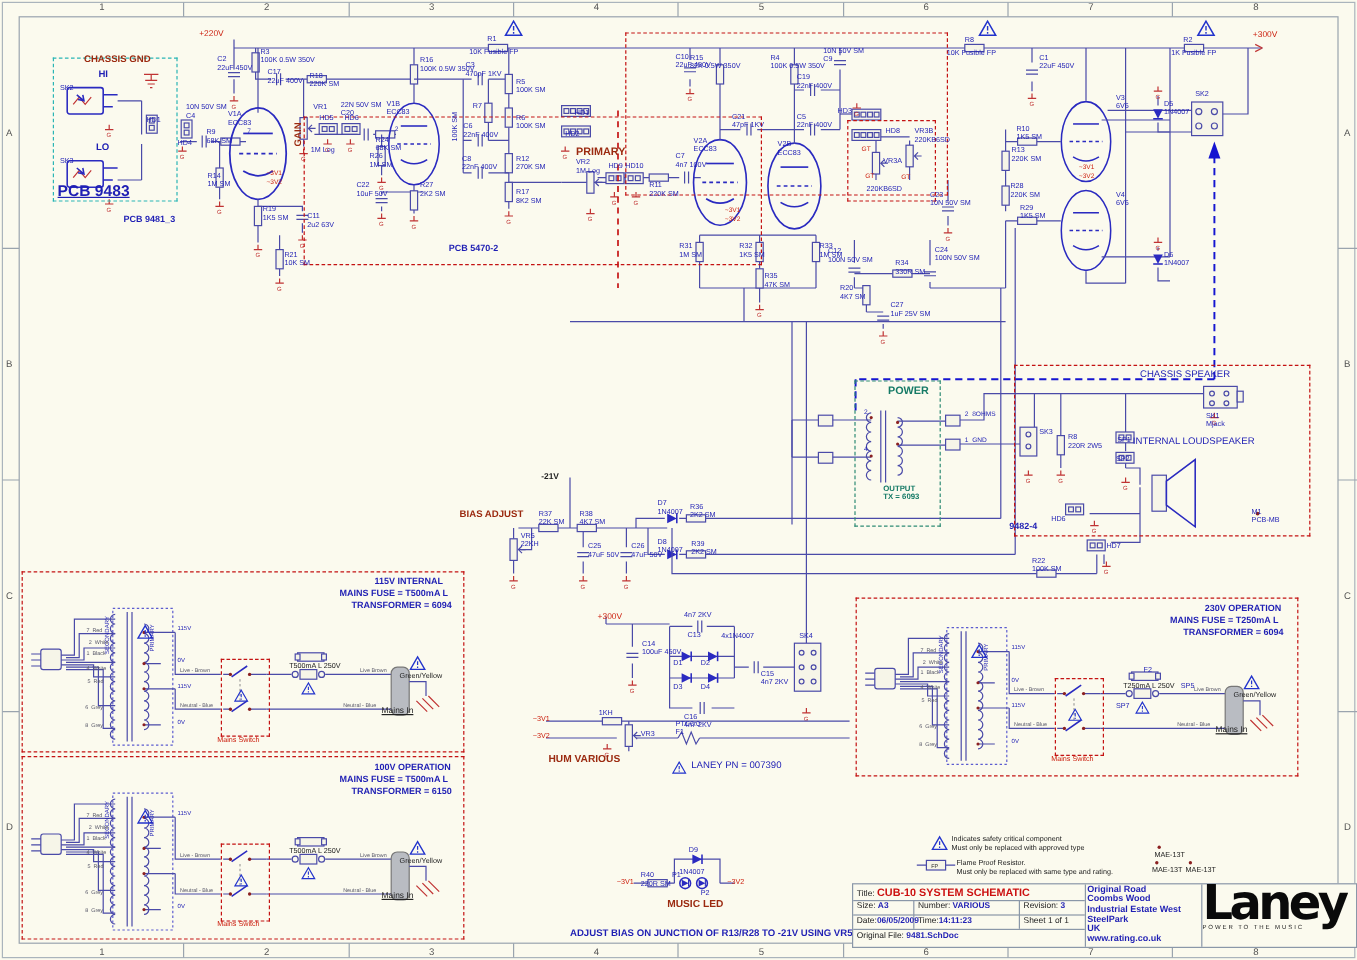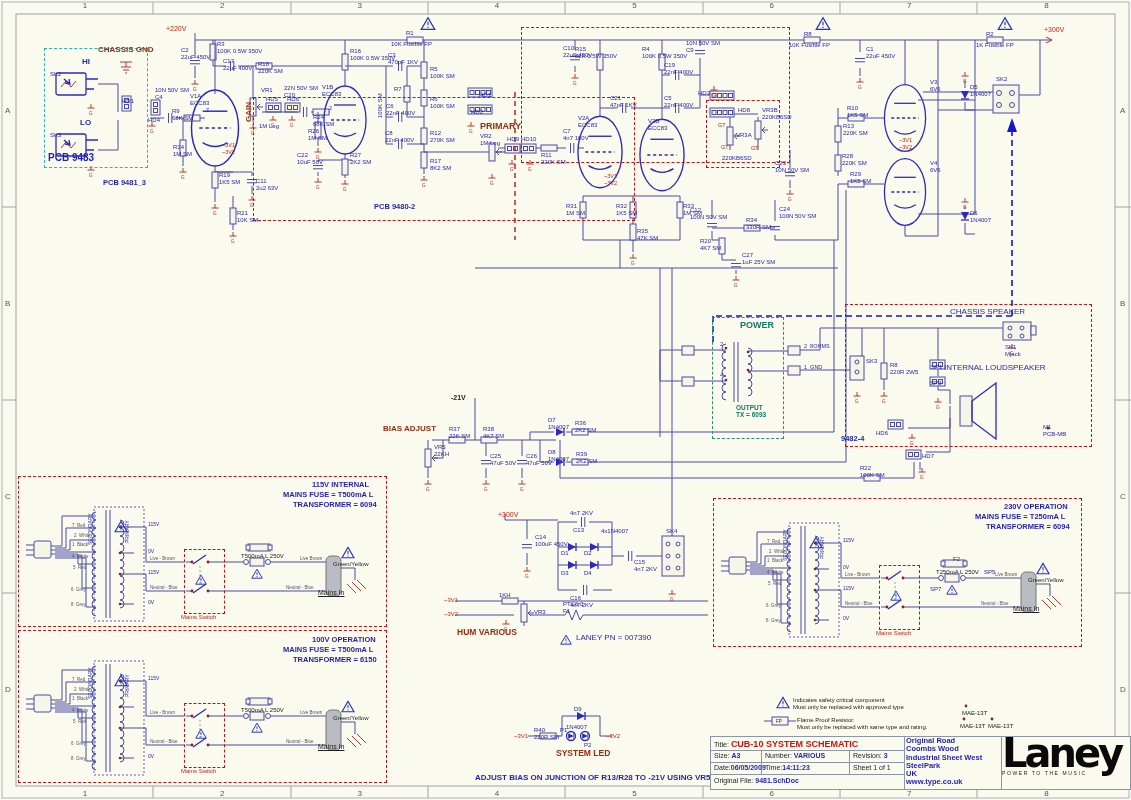--- a/index.html
+++ b/index.html
@@ -425,26 +425,26 @@
 68K SM</span>
       <span class="lbl b" style="left: 206px; top: 107px; font-size: 5.5px;">7</span>
       <span class="lbl b" style="left: 173px; top: 144px; font-size: 6px;">R14
 1M SM</span>
       <span class="lbl b" style="left: 219px; top: 172px; font-size: 6px;">R19
 1K5 SM</span>
       <span class="lbl b" style="left: 256px; top: 178px; font-size: 6px;">C11
 2u2 63V</span>
       <span class="lbl b" style="left: 237px; top: 210px; font-size: 6px;">R21
 10K SM</span>
-      <span class="lbl m bd" style="left: 70px; top: 46px; font-size: 8px; margin-left: 28px;">CHASSIS GND</span>
+      <span class="lbl m bd" style="left: 70px; top: 46px; font-size: 8px;">CHASSIS GND</span>
       <span class="lbl b bd" style="left: 82px; top: 58px; font-size: 8px;">HI</span>
       <span class="lbl b bd" style="left: 80px; top: 119px; font-size: 8px;">LO</span>
       <span class="lbl b" style="left: 50px; top: 71px; font-size: 6px;">SK2</span>
       <span class="lbl b" style="left: 50px; top: 132px; font-size: 6px;">SK3</span>
-      <span class="lbl b bd" style="left: 48px; top: 152px; font-size: 10px;">PCB 9483</span>
+      <span class="lbl b bd" style="left: 48px; top: 152px; font-size: 13px; text-decoration: underline;">PCB 9483</span>
       <span class="lbl b bd" style="left: 103px; top: 179px; font-size: 7.5px;">PCB 9481_3</span>
       <span class="lbl b" style="left: 122px; top: 98px; font-size: 6px;">HD1</span>
       <span class="lbl m bd" style="left: 245px; top: 122px; font-size: 8px; transform: rotate(-90deg);">GAIN</span>
       <span class="lbl b" style="left: 261px; top: 87px; font-size: 6px;">VR1</span>
       <span class="lbl b" style="left: 266px; top: 96px; font-size: 6px;">HD5</span>
       <span class="lbl b" style="left: 259px; top: 123px; font-size: 6px;">1M Log</span>
       <span class="lbl b" style="left: 287px; top: 96px; font-size: 6px;">HD6</span>
       <span class="lbl b" style="left: 284px; top: 85px; font-size: 6px;">22N 50V SM
 C20</span>
       <span class="lbl b" style="left: 313px; top: 114px; font-size: 6px;">R24
@@ -471,21 +471,21 @@
       <span class="lbl b" style="left: 430px; top: 96px; font-size: 6px;">R6
 100K SM</span>
       <span class="lbl b" style="left: 386px; top: 103px; font-size: 6px;">C6
 22nF 400V</span>
       <span class="lbl b" style="left: 430px; top: 130px; font-size: 6px;">R12
 270K SM</span>
       <span class="lbl b" style="left: 385px; top: 130px; font-size: 6px;">C8
 22nF 400V</span>
       <span class="lbl b" style="left: 430px; top: 158px; font-size: 6px;">R17
 8K2 SM</span>
-      <span class="lbl b bd" style="left: 374px; top: 203px; font-size: 7.5px;">PCB 9480-2</span>
+      <span class="lbl b bd" style="left: 374px; top: 203px; font-size: 7.5px;">PCB 5470-2</span>
       <span class="lbl b" style="left: 479px; top: 92px; font-size: 6px;">HD1</span>
       <span class="lbl b" style="left: 471px; top: 109px; font-size: 6px;">HD2</span>
       <span class="lbl m bd" style="left: 480px; top: 121px; font-size: 9px;">PRIMARY</span>
       <span class="lbl b" style="left: 480px; top: 133px; font-size: 6px;">VR2
 1M Log</span>
       <span class="lbl b" style="left: 507px; top: 136px; font-size: 6px;">HD9</span>
       <span class="lbl b" style="left: 521px; top: 136px; font-size: 6px;">HD10</span>
       <span class="lbl b" style="left: 541px; top: 152px; font-size: 6px;">R11
 220K SM</span>
       <span class="lbl b" style="left: 563px; top: 128px; font-size: 6px;">C7
@@ -634,21 +634,21 @@
       <span class="lbl m bd" style="left: 457px; top: 628px; font-size: 8.5px;">HUM VARIOUS</span>
       <span class="lbl b" style="left: 576px; top: 634px; font-size: 8px;">LANEY PN = 007390</span>
       <span class="lbl b" style="left: 574px; top: 706px; font-size: 6px;">D9</span>
       <span class="lbl b" style="left: 566px; top: 724px; font-size: 6px;">1N4007</span>
       <span class="lbl b" style="left: 534px; top: 727px; font-size: 6px;">R40
 220R SM</span>
       <span class="lbl b" style="left: 560px; top: 727px; font-size: 6px;">P1</span>
       <span class="lbl b" style="left: 584px; top: 742px; font-size: 6px;">P2</span>
       <span class="lbl r" style="left: 514px; top: 733px; font-size: 6px;">~3V1</span>
       <span class="lbl r" style="left: 606px; top: 733px; font-size: 6px;">~3V2</span>
-      <span class="lbl m bd" style="left: 556px; top: 749px; font-size: 8.5px;">SYSTEM LED</span>
+      <span class="lbl m bd" style="left: 556px; top: 749px; font-size: 8.5px;">MUSIC LED</span>
       <span class="lbl b bd" style="left: 475px; top: 774px; font-size: 8px;">ADJUST BIAS ON JUNCTION OF R13/R28 TO -21V USING VR5</span>
       <span class="lbl b bd" style="left: 312px; top: 481px; font-size: 7.5px;">115V INTERNAL</span>
       <span class="lbl b bd" style="left: 283px; top: 491px; font-size: 7.5px;">MAINS FUSE = T500mA L</span>
       <span class="lbl b bd" style="left: 293px; top: 501px; font-size: 7.5px;">TRANSFORMER = 6094</span>
       <span class="lbl b" style="left: 88px; top: 545px; font-size: 5px; transform: rotate(-90deg);">SECONDARY</span>
       <span class="lbl b" style="left: 125px; top: 543px; font-size: 5px; transform: rotate(-90deg);">PRIMARY</span>
       <span class="lbl b" style="left: 148px; top: 522px; font-size: 5px;">115V</span>
       <span class="lbl b" style="left: 148px; top: 549px; font-size: 5px;">0V</span>
       <span class="lbl b" style="left: 148px; top: 570px; font-size: 5px;">115V</span>
       <span class="lbl b" style="left: 148px; top: 600px; font-size: 5px;">0V</span>
@@ -765,22 +765,22 @@
     <div class="cell" style="left:54px;top:15px"><span class="lab">Number:</span> <span class="val">VARIOUS</span></div>
     <div class="cell" style="left:142px;top:15px"><span class="lab">Revision:</span> <span class="val">3</span></div>
     <div class="cell" style="left:3px;top:27px"><span class="lab">Date:</span><span class="val">06/05/2009</span></div>
     <div class="cell" style="left:54px;top:27px"><span class="lab">Time:</span><span class="val">14:11:23</span></div>
     <div class="cell" style="left:142px;top:27px"><span class="lab">Sheet</span> <span class="lab">1  of  1</span></div>
     <div class="cell" style="left:3px;top:40px"><span class="lab">Original File:</span> <span class="val">9481.SchDoc</span></div>
   </div>
   <div id="addr">
     <div>Original Road</div>
     <div>Coombs Wood</div>
-    <div>Industrial Sheet West</div>
+    <div>Industrial Estate West</div>
     <div>SteelPark</div>
     <div>UK</div>
-    <div>www.type.co.uk</div>
+    <div>www.rating.co.uk</div>
   </div>
   <div id="logo">
     <div class="word">Laney</div>
     <div class="tag">POWER TO THE MUSIC</div>
   </div>
 </div>
 
 </body></html>

